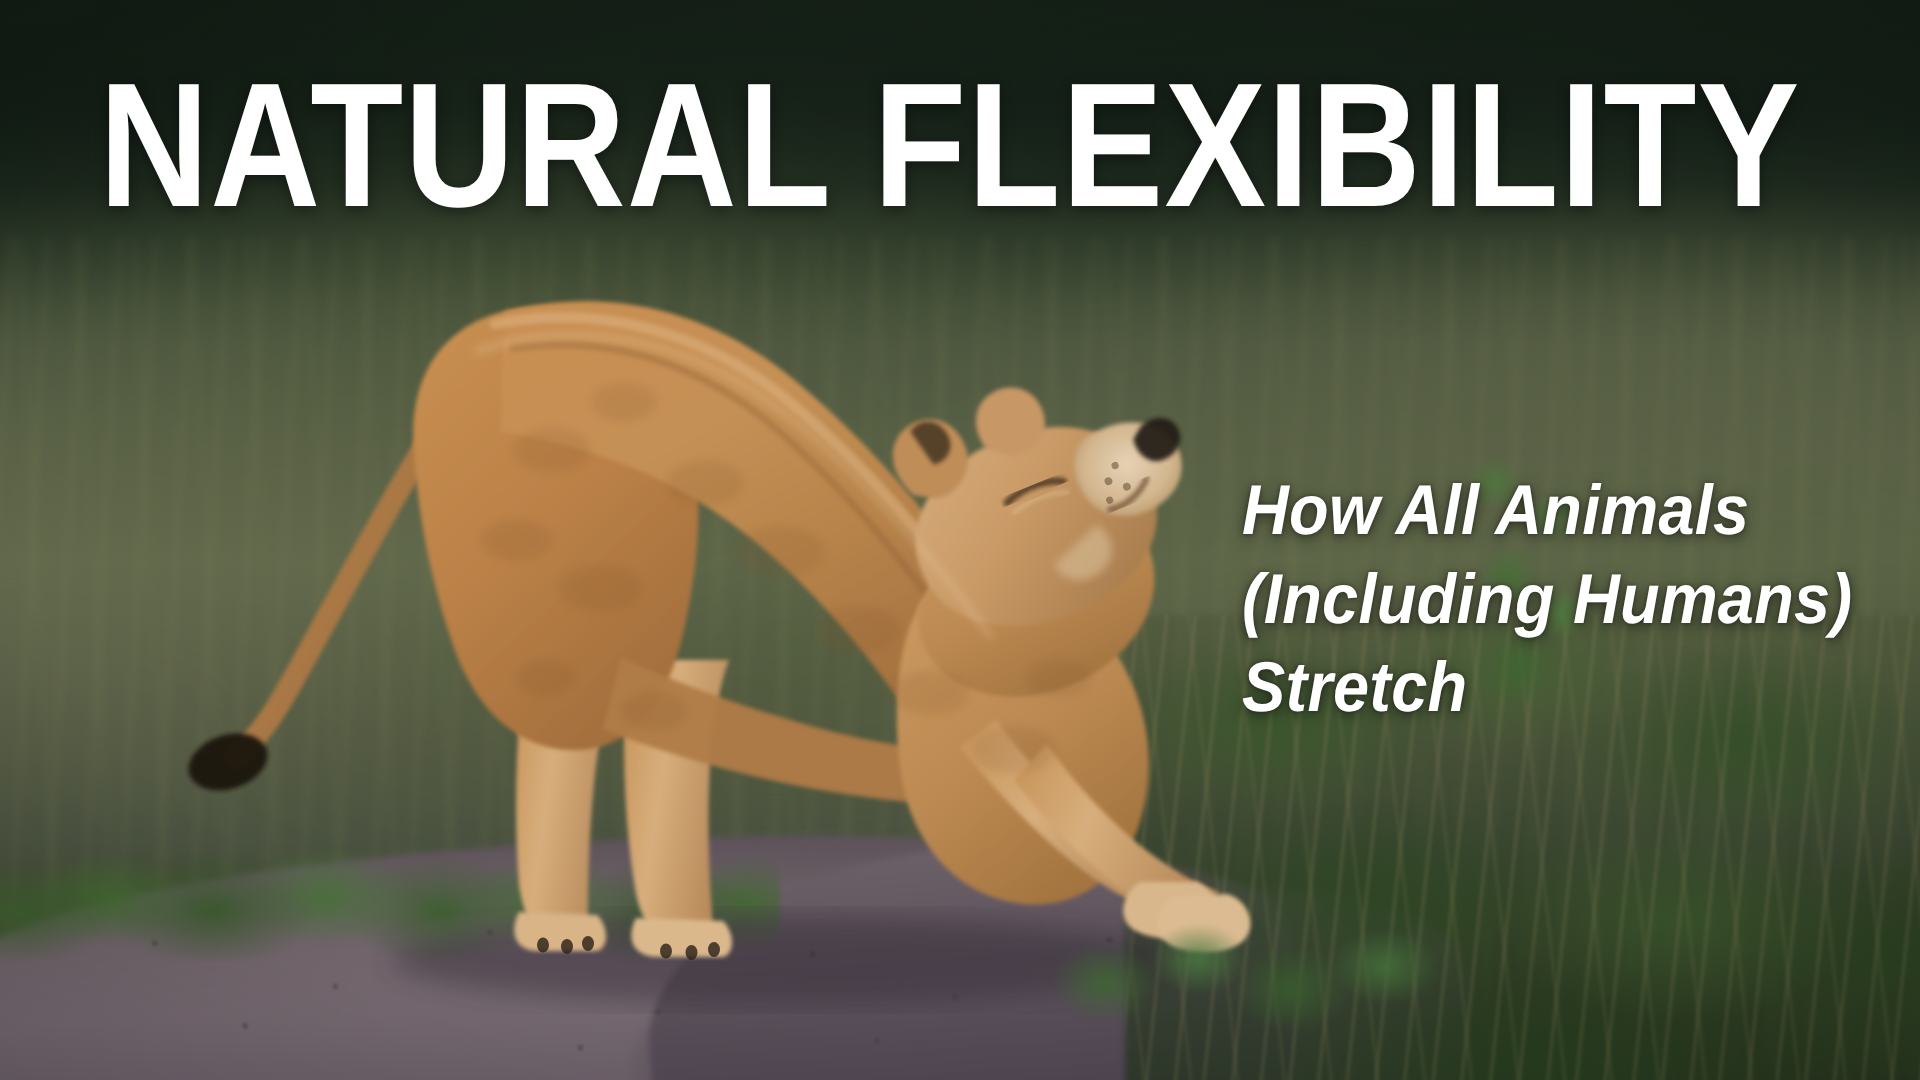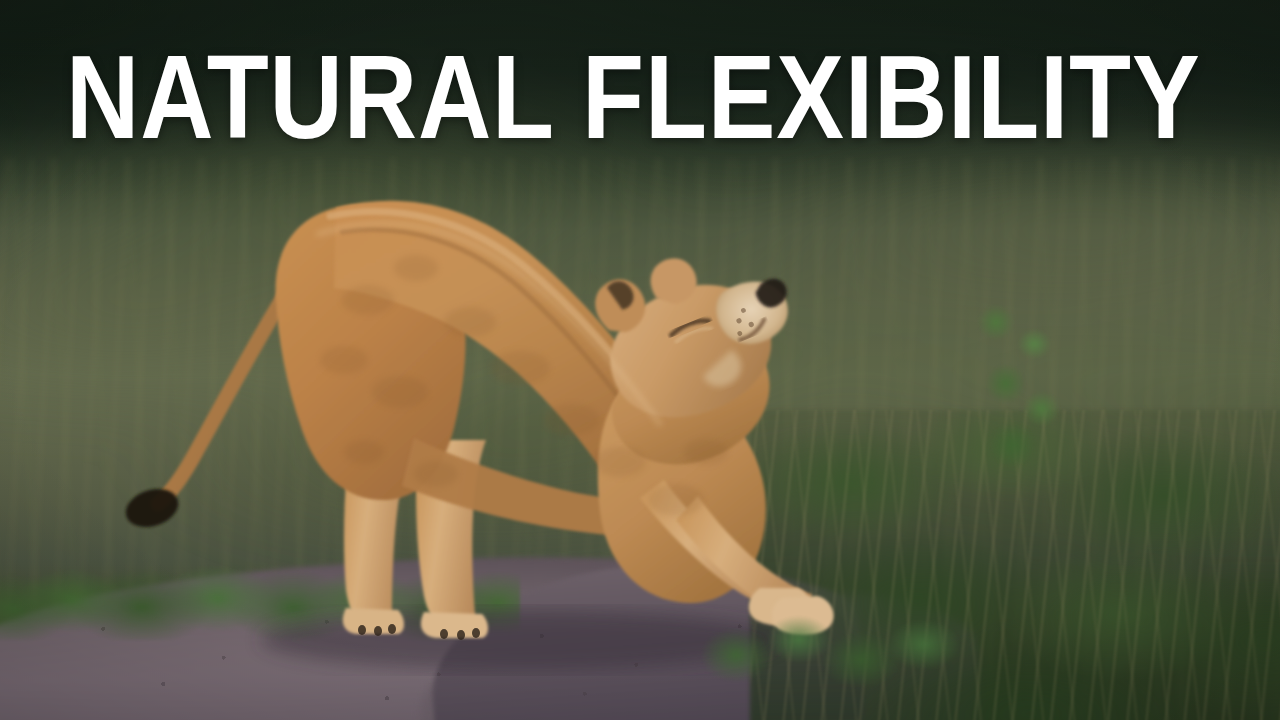--- a/index.html
+++ b/index.html
@@ -465,14 +465,19 @@
               background:
                 radial-gradient(ellipse 20% 30% at 14% 50%, #3f6733, transparent 70%),
                 radial-gradient(ellipse 18% 26% at 38% 38%, #4a7840, transparent 70%),
                 radial-gradient(ellipse 22% 32% at 62% 54%, #3a5e2e, transparent 70%),
                 radial-gradient(ellipse 20% 28% at 86% 42%, #45703a, transparent 70%);"></div>
 
   <div class="vignette"></div>
 
   <div class="title">NATURAL FLEXIBILITY</div>
 
+  <div class="subtitle">
+    <span class="line">How All Animals</span>
+    <span class="line">(Including Humans)</span>
+    <span class="line">Stretch</span>
+  </div>
 
 </div>
 
 </body></html>

